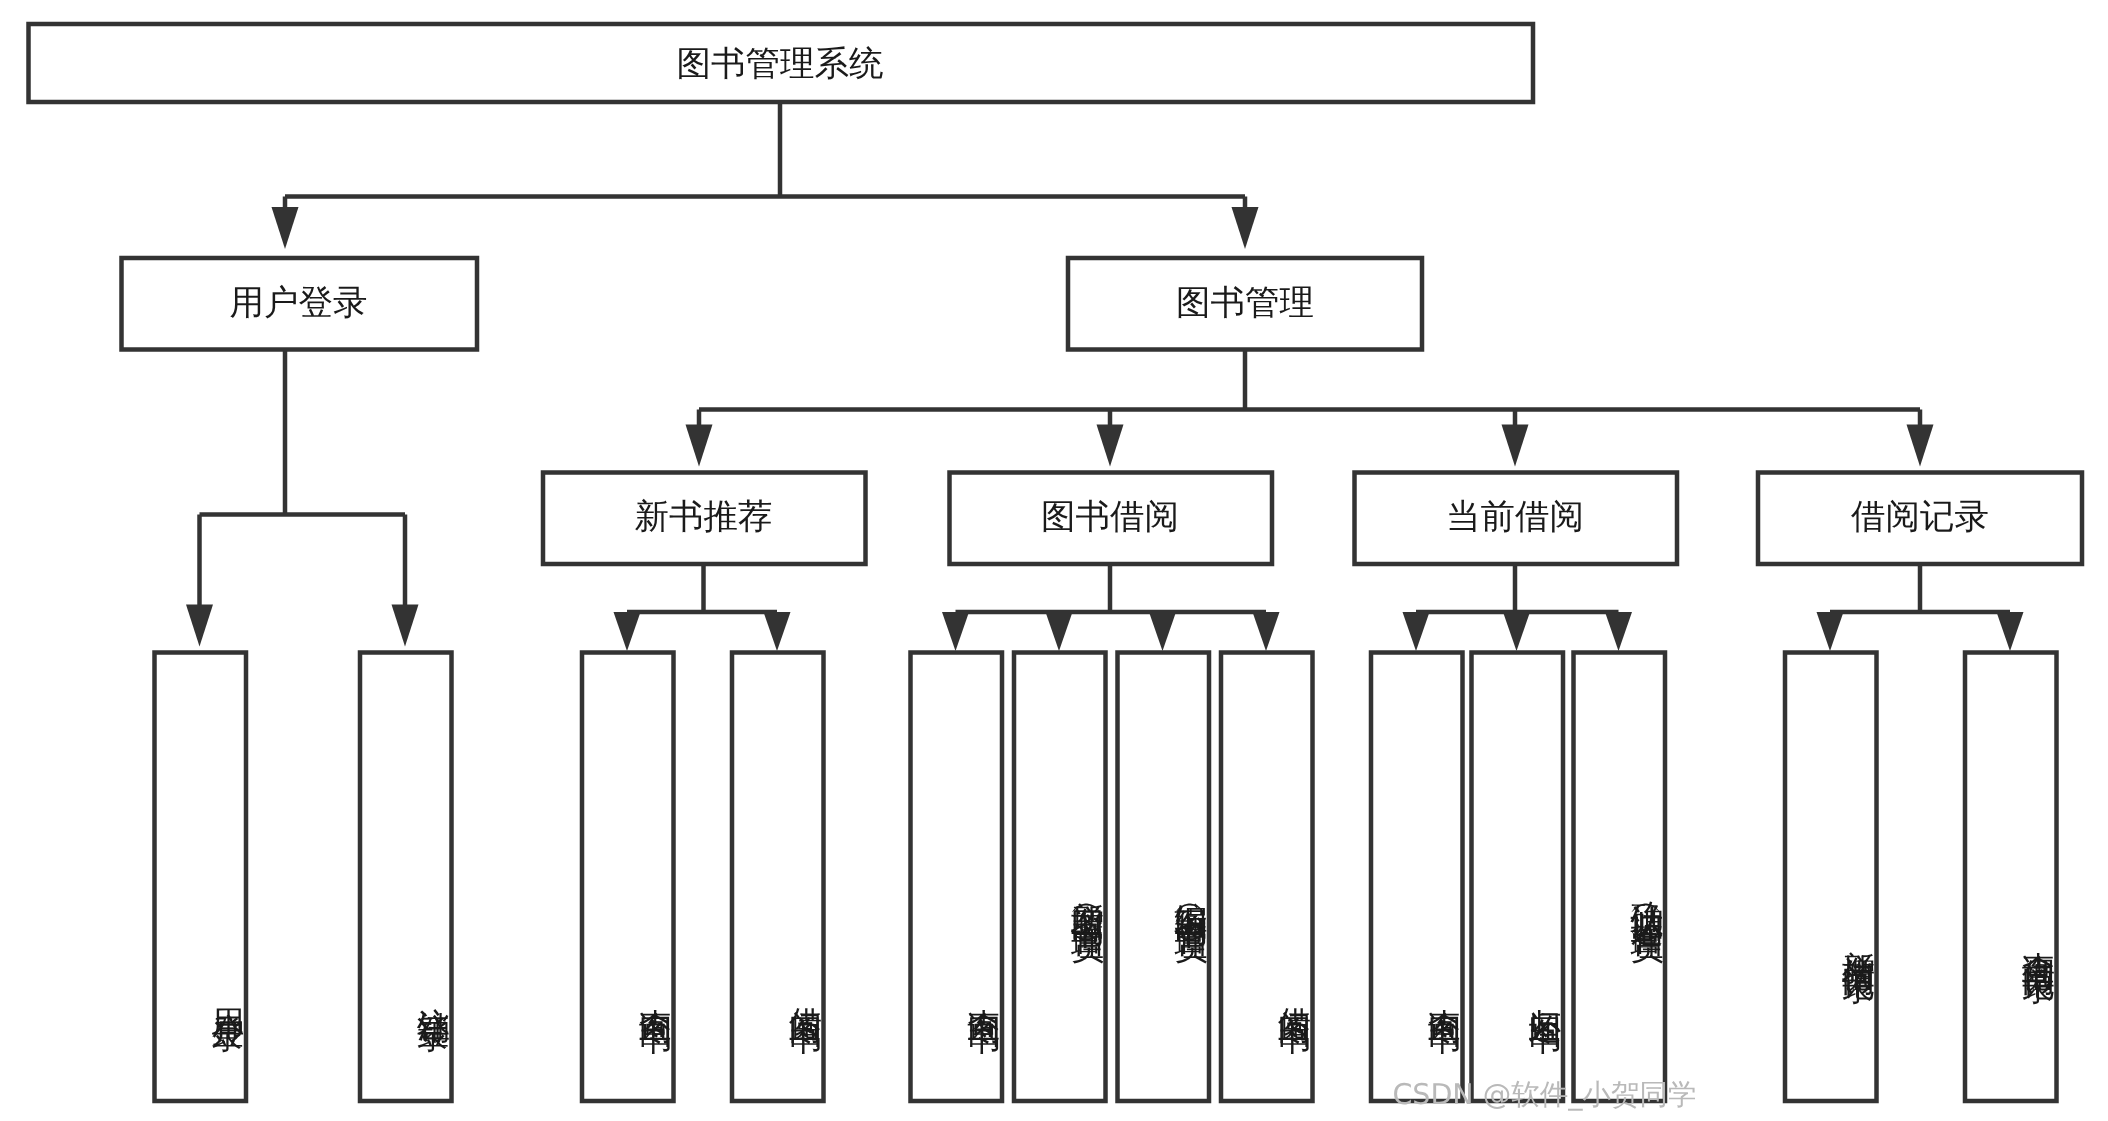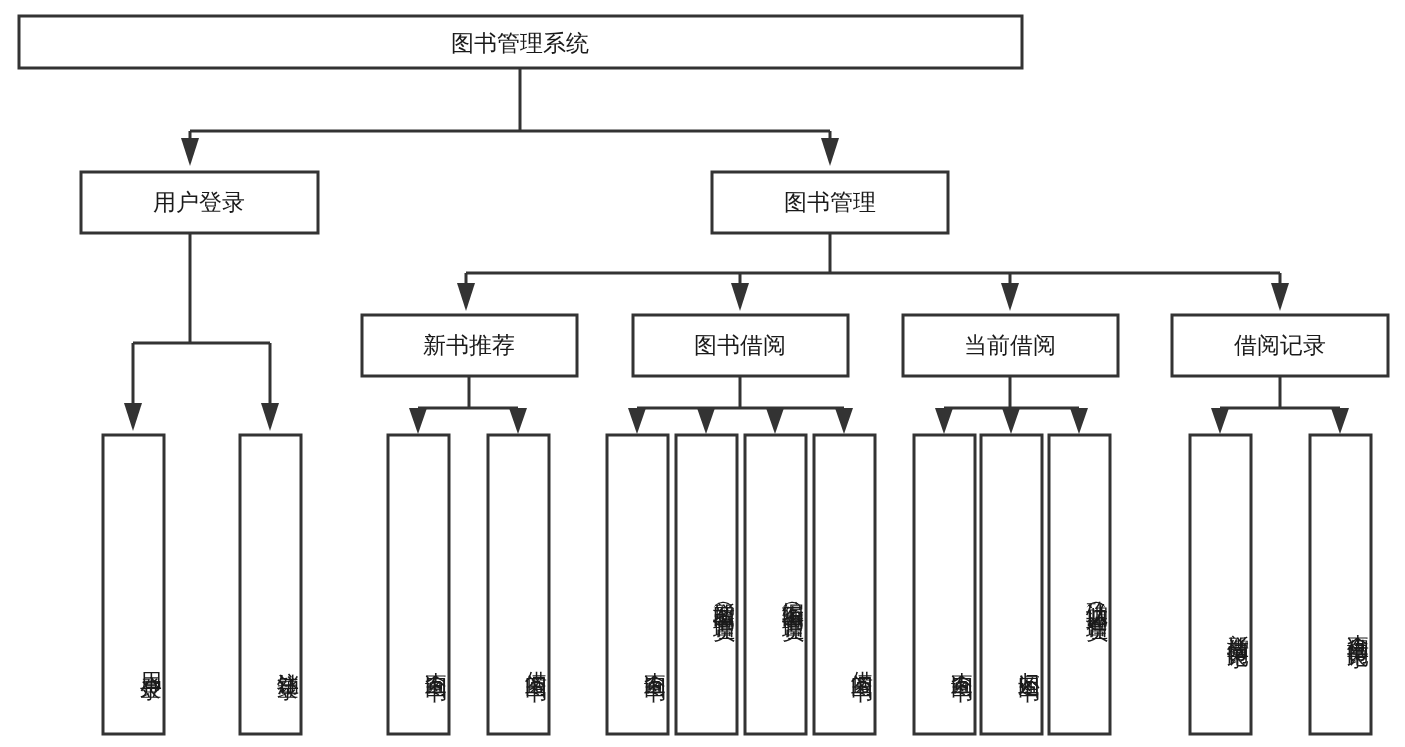--- a/index.html
+++ b/index.html
@@ -222,13 +222,14 @@
   <div class="node-label-v" style="left:745px; top:435px; width:61px; height:299px; padding-top:12px;">编辑图书（管理员）</div>
   <div class="node-label-v" style="left:814px; top:435px; width:61px; height:299px; padding-top:75px;">借阅图书</div>
 
   <div class="node-label-v" style="left:914px; top:435px; width:61px; height:299px; padding-top:75px;">查询图书</div>
   <div class="node-label-v" style="left:981px; top:435px; width:61px; height:299px; padding-top:75px;">归还图书</div>
   <div class="node-label-v" style="left:1049px; top:435px; width:61px; height:299px; padding-top:12px;">确认归还（管理员）</div>
 
   <div class="node-label-v" style="left:1190px; top:435px; width:61px; height:299px; padding-top:40px;">新增借阅记录</div>
   <div class="node-label-v" style="left:1310px; top:435px; width:61px; height:299px; padding-top:40px;">查询借阅记录</div>
 
+  <div class="watermark">CSDN @软件_小贺同学</div>
 </div>
 
 </body></html>

